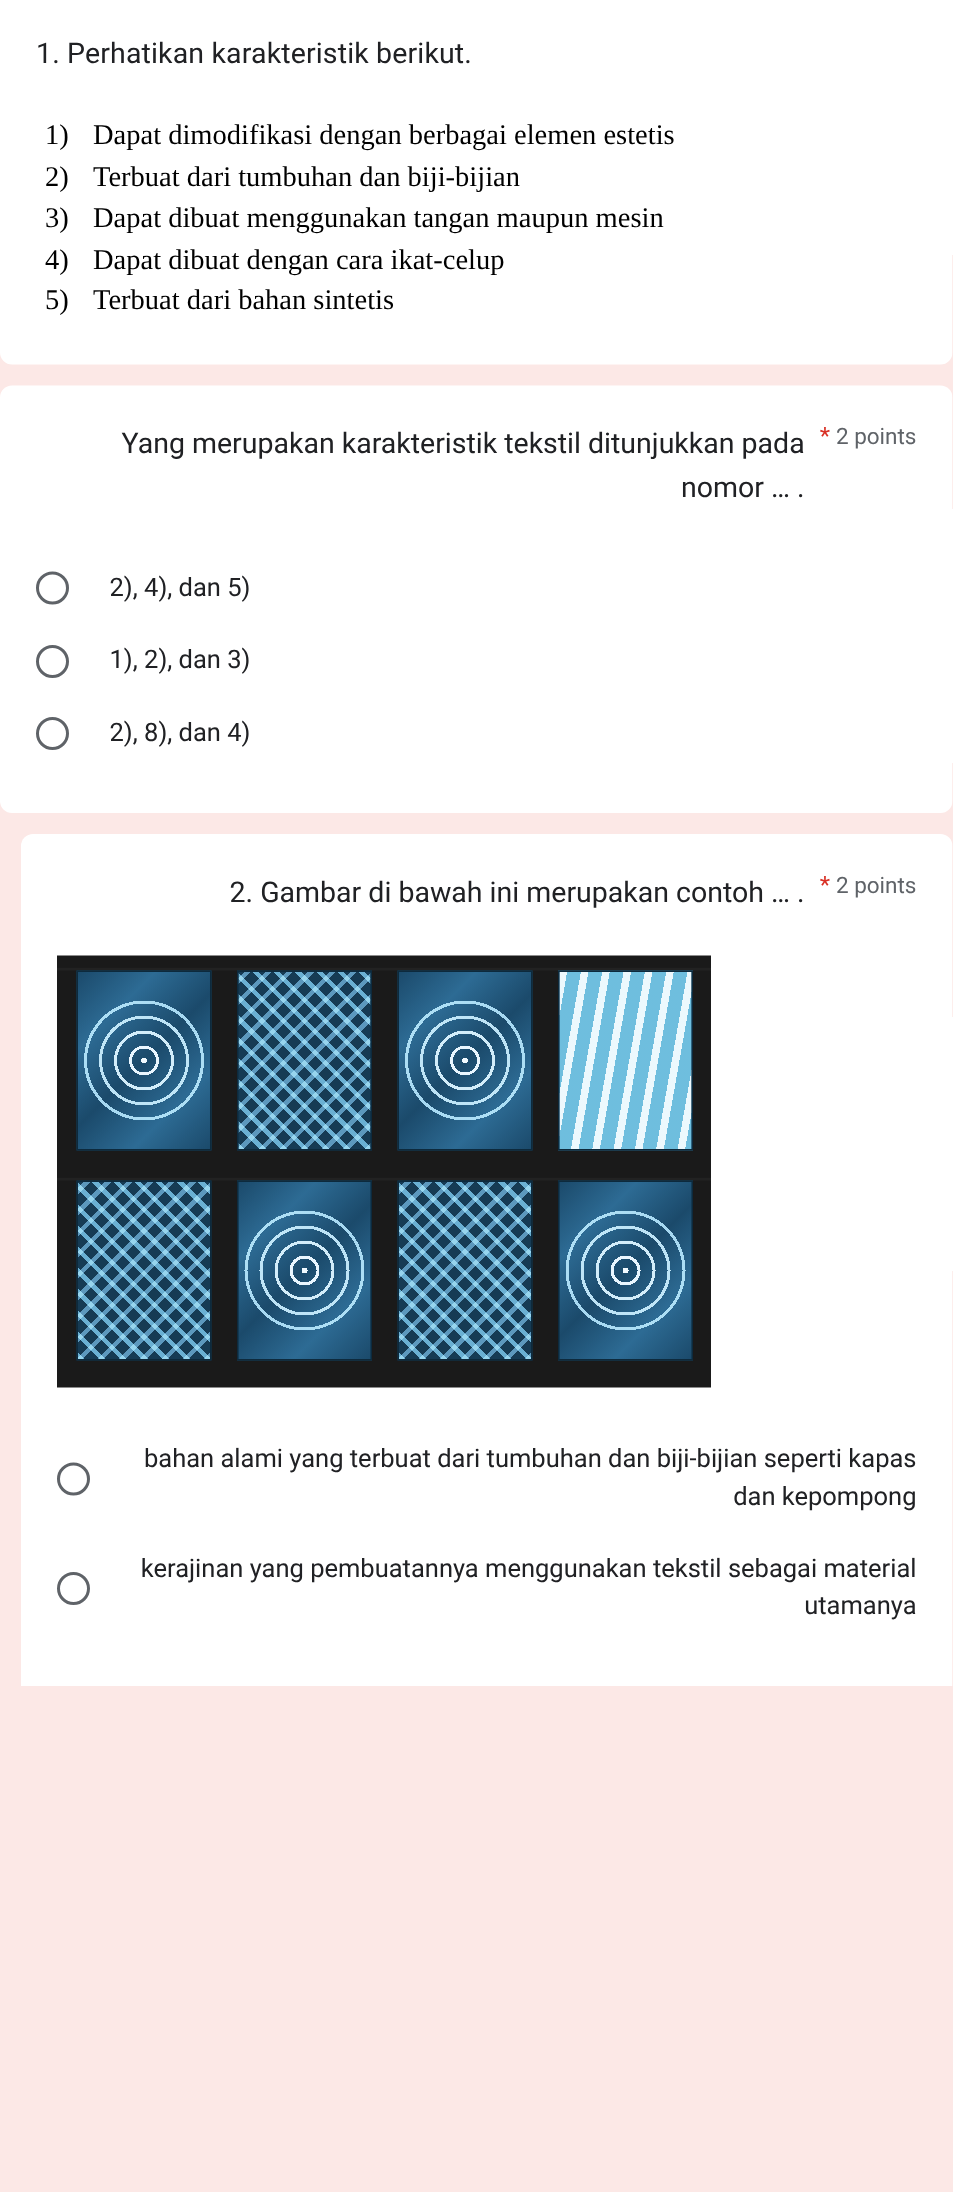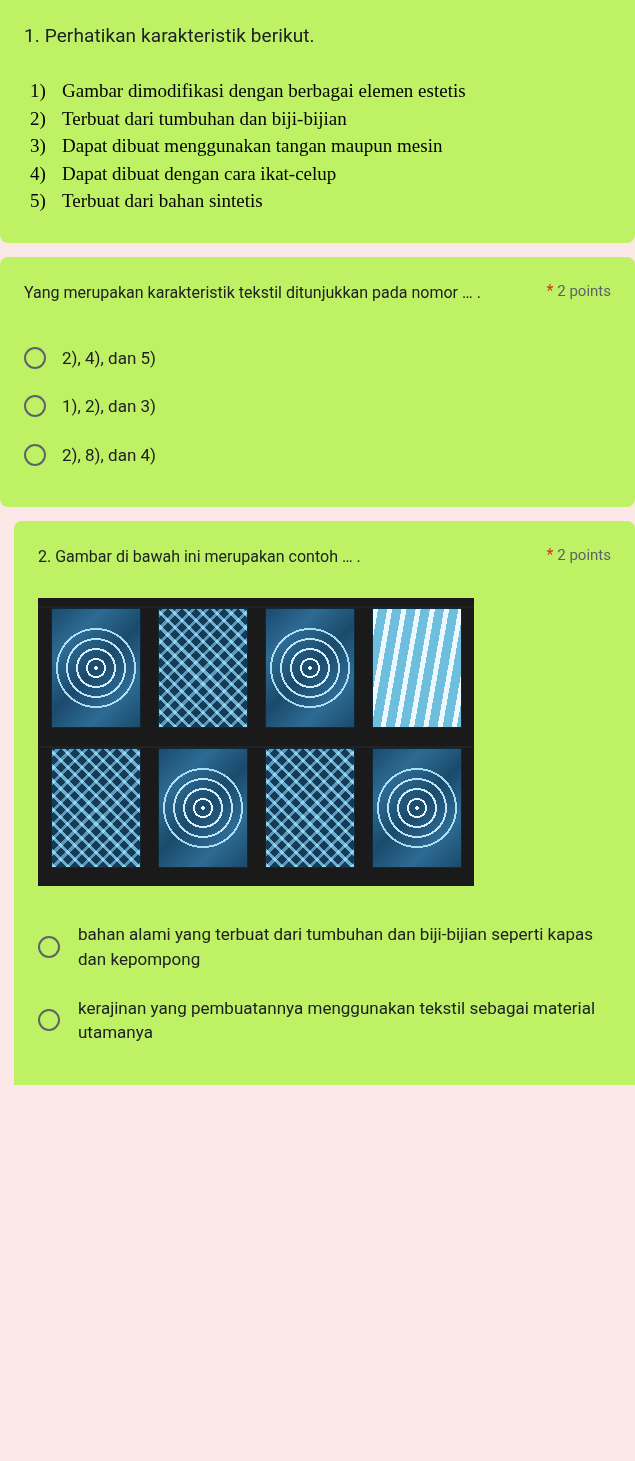--- a/index.html
+++ b/index.html
@@ -3,21 +3,21 @@
 <meta charset="utf-8">
 <style>
   * { box-sizing: border-box; margin: 0; padding: 0; }
   body {
     font-family: Roboto, Arial, sans-serif;
     background: #fce8e6;
     width: 635px;
     color: #202124;
   }
   .card {
-    background: #bef264;
+    background: #ffffff;
     border-radius: 0 0 8px 8px;
     padding: 24px 24px 28px 24px;
     margin-bottom: 14px;
   }
   .card-mid {
     border-radius: 8px;
   }
   .card-last {
     border-radius: 8px 8px 0 0;
     margin-bottom: 0;
@@ -47,40 +47,42 @@
     flex: 1;
   }
   .question-header {
     display: flex;
     justify-content: space-between;
     align-items: flex-start;
     margin-bottom: 28px;
     gap: 10px;
   }
   .question-text {
-    font-size: 16px;
+    font-size: 19px;
     color: #202124;
     line-height: 1.55;
     flex: 1;
+    text-align: right;
   }
   .req-star {
     color: #d93025;
   }
   .points {
     color: #5f6368;
     font-size: 15px;
     white-space: nowrap;
     padding-top: 3px;
   }
   .option {
     display: flex;
     align-items: center;
     padding: 12px 0;
     cursor: pointer;
-    gap: 16px;
+    gap: 27px;
+    text-align: right;
   }
   .radio {
     width: 22px;
     height: 22px;
     border: 2.4px solid #5f6368;
     border-radius: 50%;
     flex-shrink: 0;
   }
   .opt-label {
     font-size: 17px;
@@ -143,21 +145,21 @@
   .wire.w2 { top: 148px; }
 </style>
 </head>
 <body>
 
 <div class="card">
   <div class="stem-title">1. Perhatikan karakteristik berikut.</div>
   <div class="char-list">
     <div class="row">
       <div class="num">1)</div>
-      <div class="txt">Gambar dimodifikasi dengan berbagai elemen estetis</div>
+      <div class="txt">Dapat dimodifikasi dengan berbagai elemen estetis</div>
     </div>
     <div class="row">
       <div class="num">2)</div>
       <div class="txt">Terbuat dari tumbuhan dan biji-bijian</div>
     </div>
     <div class="row">
       <div class="num">3)</div>
       <div class="txt">Dapat dibuat menggunakan tangan maupun mesin</div>
     </div>
     <div class="row">

